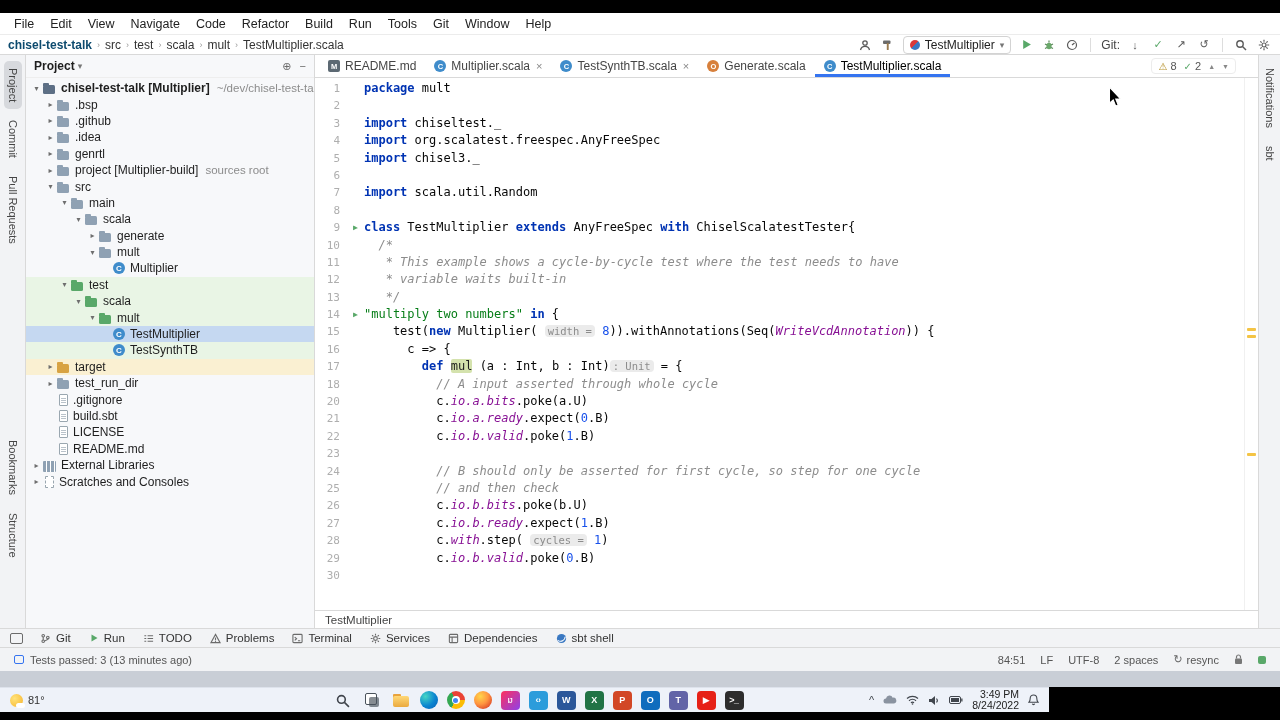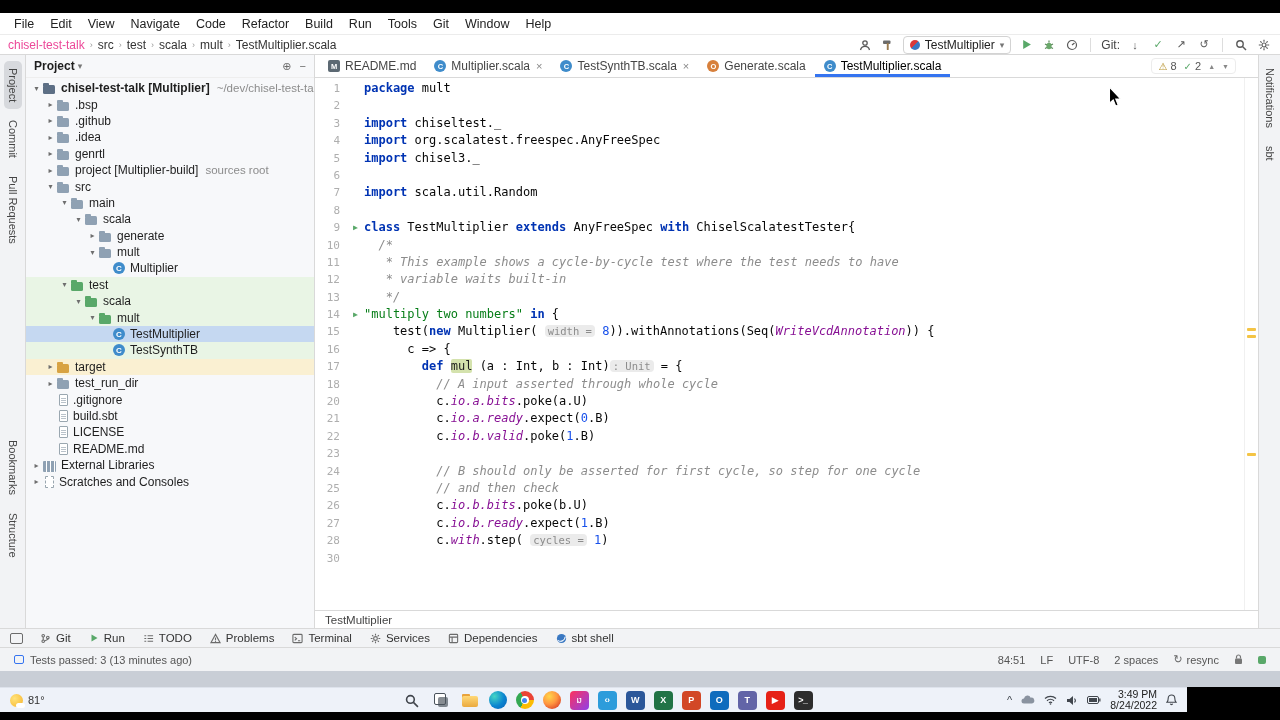--- a/index.html
+++ b/index.html
@@ -18,21 +18,21 @@
   .win-controls span{width:42px;display:flex;align-items:center;justify-content:center;font-size:10px;color:#444}
 
   .menubar{height:22px;background:#fff;border-bottom:1px solid #ececec;display:flex;align-items:center;
     font-size:12.5px;padding-left:6px}
   .menu-item{padding:0 8px;color:#222}
 
   .navbar{height:20px;background:#fff;border-bottom:1px solid #d9d9d9;display:flex;align-items:center;
     padding:0 8px;font-size:12px}
   .crumbs{display:flex;align-items:center;gap:5px;white-space:nowrap}
   .crumb{color:#333}
-  .crumb.first{font-weight:normal;color:#ec4899}
+  .crumb.first{font-weight:bold;color:#0c4a6e}
   .crumb-sep{color:#9a9a9a;font-size:9px}
   .nav-right{margin-left:auto;display:flex;align-items:center;gap:7px}
   .nico{display:inline-flex;align-items:center;justify-content:center;width:16px;height:16px;color:#5a5a5a}
   .nav-sep{width:1px;height:14px;background:#ddd;margin:0 3px}
   .run-config{display:flex;align-items:center;gap:5px;border:1px solid #d3d3d3;border-radius:4px;
     padding:1px 6px;background:#fff;color:#222}
   .rc-icon{width:10px;height:10px;border-radius:50%;background:#d93a3a;
     background:linear-gradient(135deg,#d93a3a 50%,#3a78c2 50%)}
   .rc-caret{color:#777;font-size:9px}
   .git-label{color:#444}
@@ -126,21 +126,21 @@
     font-size:11px;color:#555;padding:0 14px}
   .sb-left{display:flex;align-items:center;gap:6px}
   .sb-win-ic{width:10px;height:9px;border:1.3px solid #3574f0;border-radius:2px}
   .sb-right{margin-left:auto;display:flex;align-items:center;gap:15px}
   .sb-item{display:flex;align-items:center;gap:4px}
   .sb-ic{color:#666}
   .sb-green{width:8px;height:8px;background:#59a869;border-radius:2px}
 
   
   .desktop-gap{position:absolute;top:671px;left:0;width:1280px;height:16px;background:#c9ced6}
-  .taskbar{position:absolute;top:687px;left:0;width:1187px;height:25px;background:#eef2f9;
+  .taskbar{position:absolute;top:687px;left:0;width:1049px;height:25px;background:#eef2f9;
     border-top:1px solid #dee3ec;display:flex;align-items:center;padding:0 10px}
   .tb-left{display:flex;align-items:center;gap:5px;font-size:11px;color:#333}
   .sun-ic{width:13px;height:13px;border-radius:50%;background:radial-gradient(circle at 35% 35%,#ffe37a,#f7b32b);position:relative}
   .sun-ic::after{content:'';position:absolute;right:-2px;bottom:-1px;width:9px;height:5px;background:#fff;border-radius:4px}
   .tb-center{position:absolute;left:50%;transform:translateX(-50%);display:flex;gap:9px;align-items:center}
   .tb-btn{width:20px;height:20px;display:flex;align-items:center;justify-content:center;border-radius:4px}
   .win-start{display:grid;grid-template-columns:8px 8px;grid-template-rows:8px 8px;gap:2px;width:18px;height:18px}
   .win-start i{background:#0c77d8;border-radius:1px}
   .tv{position:relative}
   .tv::before{content:'';position:absolute;left:3px;top:3px;width:10px;height:10px;border:1.6px solid #49525b;background:#fff;border-radius:2px}
@@ -569,20 +569,25 @@
               </div>
               <div class="cline">
                 <span class="lnum">27</span>
                 <span class="licon"></span>
                 <span class="lcode"><span class="tk-p">          c.</span><span class="tk-f">io.b.ready</span><span class="tk-p">.expect(</span><span class="tk-n">1</span><span class="tk-p">.B)</span></span>
               </div>
               <div class="cline">
                 <span class="lnum">28</span>
                 <span class="licon"></span>
                 <span class="lcode"><span class="tk-p">          c.</span><span class="tk-f">with</span><span class="tk-p">.step( </span><span class="tk-h">cycles =</span><span class="tk-p"> </span><span class="tk-n">1</span><span class="tk-p">)</span></span>
+              </div>
+              <div class="cline">
+                <span class="lnum">29</span>
+                <span class="licon"></span>
+                <span class="lcode"><span class="tk-p">          c.</span><span class="tk-f">io.b.valid</span><span class="tk-p">.poke(</span><span class="tk-n">0</span><span class="tk-p">.B)</span></span>
               </div>
               <div class="cline">
                 <span class="lnum">30</span>
                 <span class="licon"></span>
                 <span class="lcode"></span>
               </div>
             </div>
           <div class="stripe">
             <div class="mark" style="top:250px"></div>
             <div class="mark" style="top:257px"></div>

